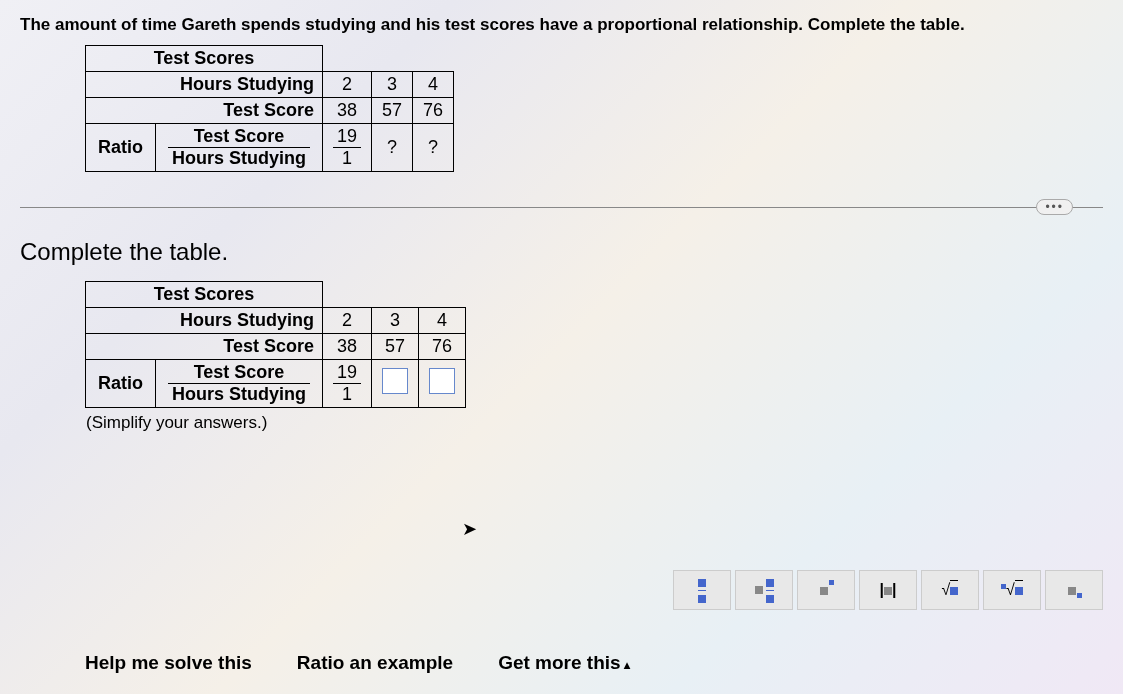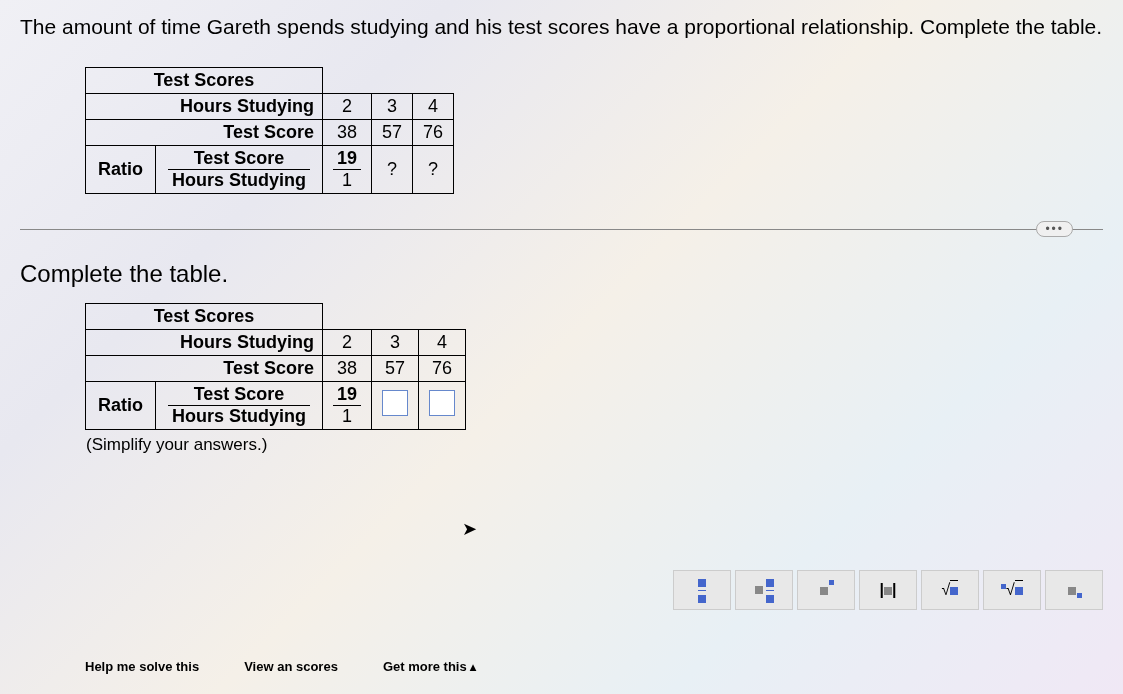--- a/index.html
+++ b/index.html
@@ -10,22 +10,23 @@
     body {
       font-family: Arial, sans-serif;
       background: linear-gradient(135deg, #f0f0f5 0%, #e8e8f0 25%, #f5f0e8 50%, #e8f0f5 75%, #f0e8f5 100%);
       padding: 15px 20px;
       width: 1123px;
       height: 694px;
       position: relative;
       font-size: 18px;
     }
     .question-text {
-      font-size: 21px;
-      margin-bottom: 28px;
+      font-size: 17px;
+      margin-bottom: 10px;
+      font-weight: bold;
     }
     table {
       border-collapse: collapse;
       margin-left: 65px;
       margin-bottom: 20px;
     }
     td, th {
       border: 1.5px solid #000;
       padding: 2px 10px;
       text-align: center;
@@ -47,21 +48,20 @@
     }
     .frac {
       display: inline-block;
       vertical-align: middle;
       text-align: center;
     }
     .frac-top {
       display: block;
       border-bottom: 1.5px solid #000;
       padding: 0 4px;
-      font-weight: bold;
     }
     .frac-bot {
       display: block;
       padding: 0 4px;
     }
     .frac-label .frac-top, .frac-label .frac-bot {
       font-weight: bold;
     }
     .divider {
       border: none;
@@ -135,21 +135,21 @@
       border-bottom: 1.5px solid #4466cc;
       padding-bottom: 1px;
       margin-bottom: 1px;
     }
     .bottom-links {
       position: absolute;
       bottom: 20px;
       left: 85px;
       display: flex;
       gap: 45px;
-      font-size: 13px;
+      font-size: 19px;
       font-weight: bold;
       margin-top: 28px;
     }
     .bottom-links span, .bottom-links a {
       cursor: pointer;
       color: #000;
     }
     .dropdown-arrow::after {
       content: " ▴";
       font-size: 12px;
@@ -277,15 +277,15 @@
   <div class="tool-btn">
     <span><sup style="font-size:9px;"><span class="mini-box" style="width:5px;height:5px;background:#4466cc;"></span></sup>√<span style="border-top:1.5px solid #000;"><span class="mini-box" style="background:#4466cc;"></span></span></span>
   </div>
   <div class="tool-btn">
     <span style="position:relative;"><span class="mini-box"></span><span class="mini-box" style="width:5px;height:5px;position:relative;top:5px;left:1px;background:#4466cc;"></span></span>
   </div>
 </div>
 
 <div class="bottom-links">
   <span>Help me solve this</span>
-  <span>View an scores</span>
+  <span>Ratio an example</span>
   <span class="dropdown-arrow"><span>Get more this</span></span>
 </div>
 
 </body></html>

